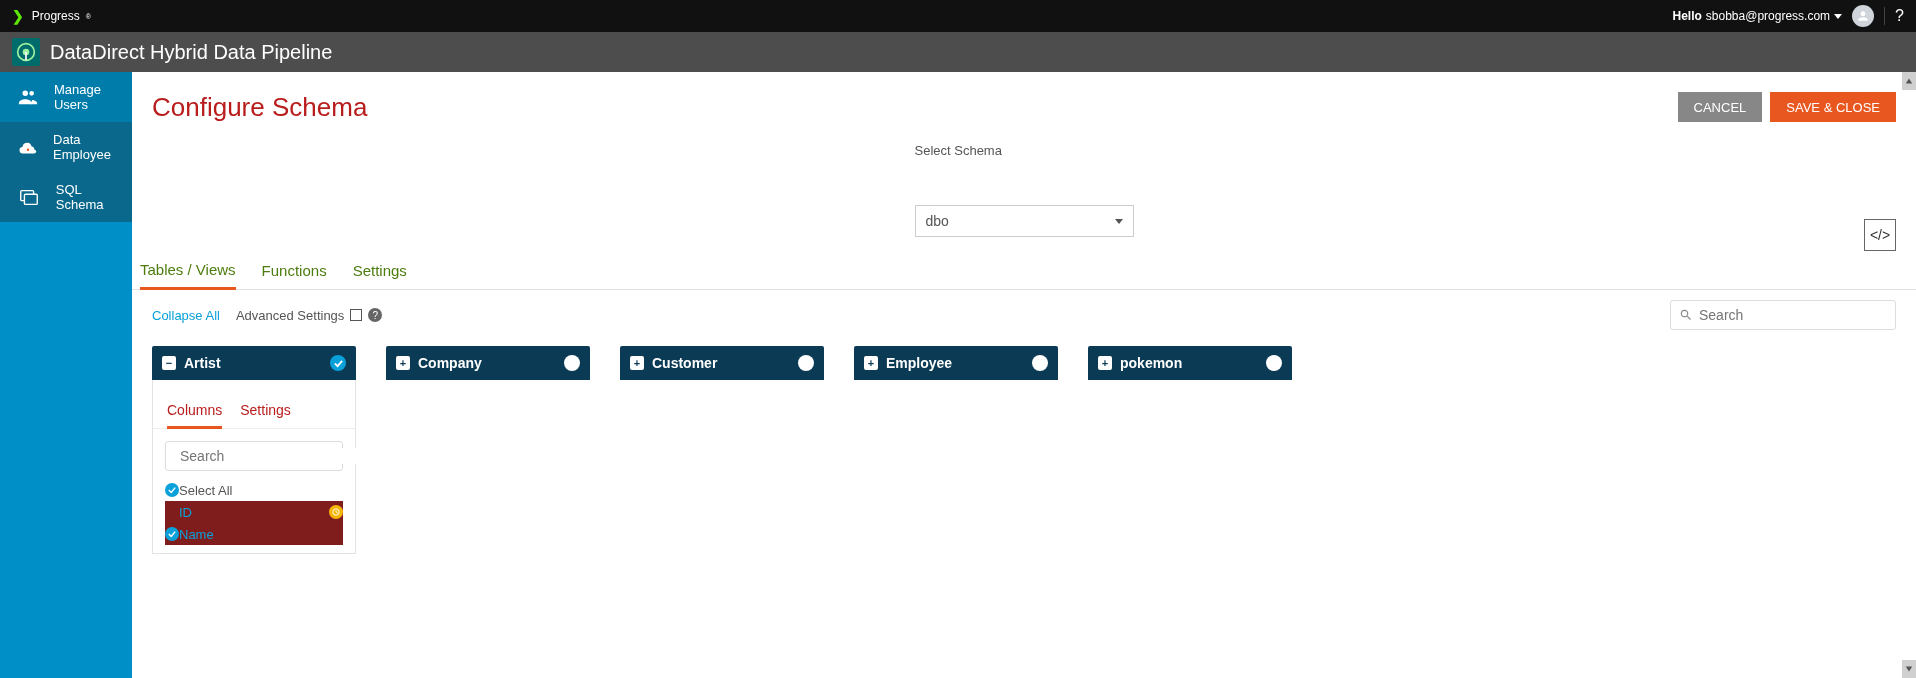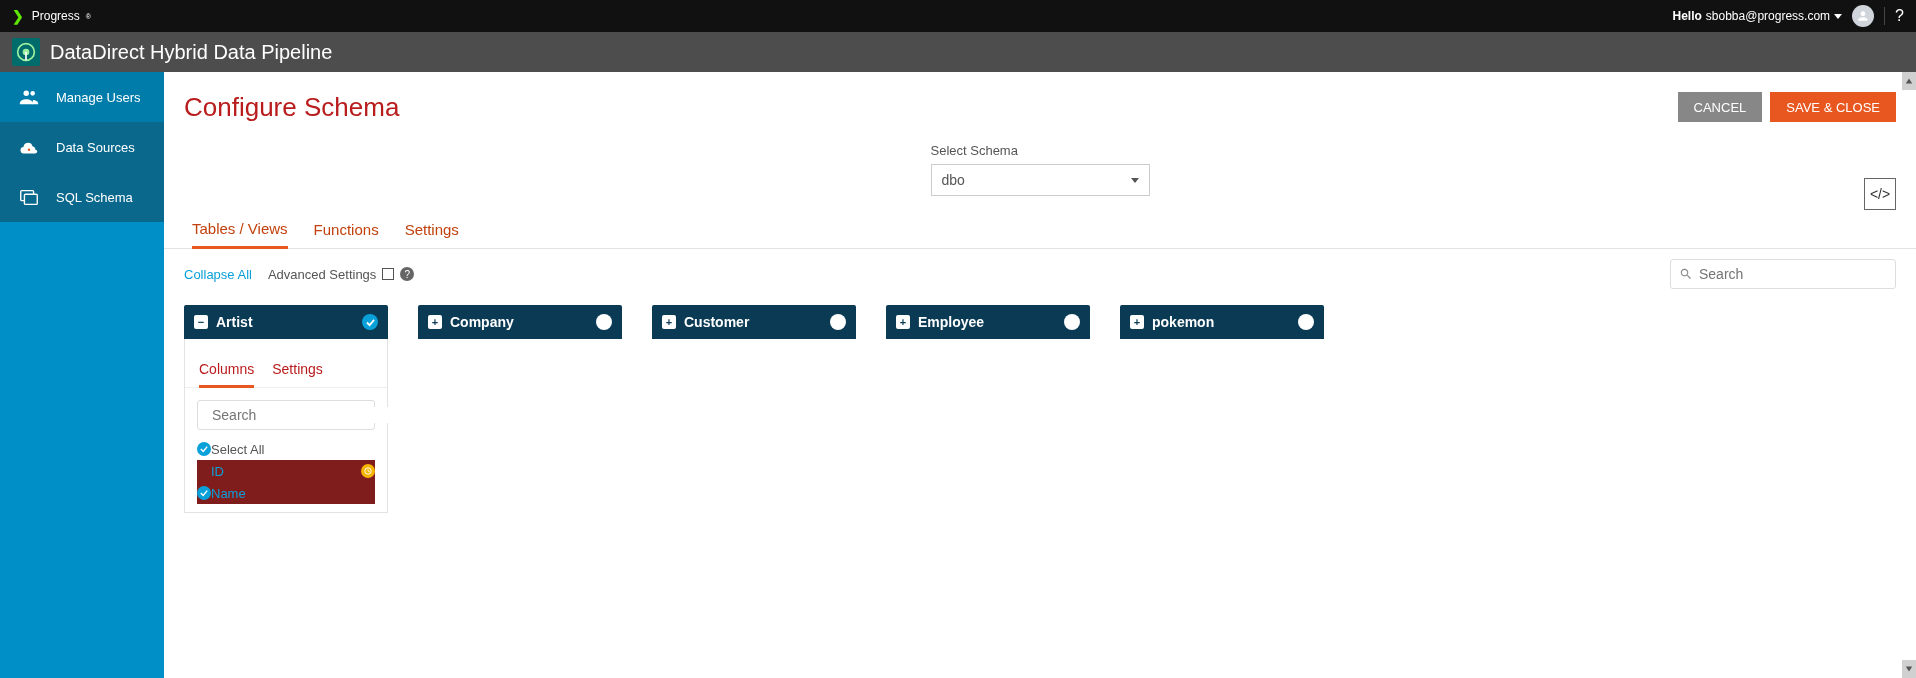--- a/index.html
+++ b/index.html
@@ -8,39 +8,39 @@
     .topbar-left { display:flex; align-items:center; gap:6px; }
     .logo-glyph { color:#5ce600; font-weight:bold; font-size:14px; margin-right:2px; }
     .topbar-right { display:flex; align-items:center; gap:10px; }
     .avatar-circle { width:22px; height:22px; border-radius:50%; background:#d0d5db; display:flex; align-items:center; justify-content:center; }
     .avatar-circle svg { width:14px; height:14px; fill:#fff; }
     .vdiv { width:1px; height:18px; background:#444; }
     .subhead { height:40px; background:#4d4d4d; display:flex; align-items:center; padding:0 12px; gap:10px; color:#fff; }
     .subhead-icon { width:28px; height:28px; background:#006b6b; border-radius:2px; display:flex; align-items:center; justify-content:center; }
     .subhead-title { font-size:20px; font-weight:300; }
     .main { display:flex; height:calc(678px - 32px - 40px); }
-    .sidebar { width:164px; background:#0090c7; display:flex; flex-direction:column; font-size:13px; color:#fff; }
+    .sidebar { width:132px; background:#0090c7; display:flex; flex-direction:column; font-size:13px; color:#fff; }
     .side-item { height:50px; display:flex; align-items:center; gap:14px; padding-left:16px; cursor:pointer; }
     .side-item.active { background:#007cab; }
     .side-item:not(.active) { background:#0a688c; }
     .side-icon { width:26px; display:flex; justify-content:center; }
     .content { flex:1; padding:20px 0 0 0; position:relative; overflow:hidden; }
     .page-header { display:flex; justify-content:space-between; align-items:flex-start; padding:0 20px 20px 20px; }
     .page-title { font-size:26px; font-weight:400; color:#b91c1c; }
     .btn { height:30px; padding:0 16px; font-size:13px; border:none; cursor:pointer; color:#fff; display:flex; align-items:center; justify-content:center;text-align:right; }
     .btn-cancel { background:#878787; }
     .btn-save { background:#e85720; }
     .btn-group { display:flex; gap:8px; }
     .schema-select-wrap { display:flex; gap:14px; align-items:flex-start; justify-content:center; position:relative; padding:0 20px 14px 20px; }
     .schema-col { display:flex; flex-direction:column; gap:6px; }
     .schema-label { font-size:13px; color:#555; }
-    .dropdown { width:219px; height:32px; border:1px solid #ccc; border-radius:0; background:#fff; display:flex; align-items:center; justify-content:space-between; padding:0 10px; font-size:14px; color:#555; cursor:pointer; }
+    .dropdown { width:219px; height:32px; border:1px solid #ccc; border-radius:0; background:#fff; display:flex; align-items:center; justify-content:space-between; padding:0 10px; font-size:14px; color:#555; cursor:pointer;margin-top:41px; }
     .caret-down { width:0; height:0; border-left:4px solid transparent; border-right:4px solid transparent; border-top:5px solid #555; }
     .codebtn { position:absolute; right:20px; bottom:0; width:32px; height:32px; border:1px solid #666; display:flex; align-items:center; justify-content:center; cursor:pointer; background:#fff; font-size:14px; }
-    .tabs-row { display:flex; align-items:center; border-bottom:1px solid #e3e3e3; padding:0 28px; gap:26px; font-size:15px; color:#c2410c; }
+    .tabs-row { display:flex; align-items:center; border-bottom:1px solid #e3e3e3; padding:0 8px; gap:26px; font-size:15px; color:#4d7c0f; }
     .tab { padding:10px 0 9px 0; cursor:pointer; }
     .tab.active { border-bottom:3px solid #e85720; margin-bottom:-1px; }
     .toolbar-row { display:flex; align-items:center; justify-content:space-between; padding:10px 20px 16px 20px; font-size:13px; }
     .toolbar-left { display:flex; align-items:center; gap:16px; }
     .collapse-link { color:#0aa0d9; cursor:pointer; }
     .adv-wrap { display:flex; align-items:center; gap:6px; color:#555; }
     .checkbox-outline { width:12px; height:12px; border:1px solid #555; display:inline-block; }
     .help-circ { width:14px; height:14px; border-radius:50%; background:#666; color:#fff; font-size:10px; display:flex; align-items:center; justify-content:center; }
     .search-big { width:226px; height:30px; border:1px solid #ddd; border-radius:3px; display:flex; align-items:center; gap:6px; padding:0 8px; color:#888; }
     .search-big input { border:none; outline:none; flex:1; font-size:14px; color:#555; }
@@ -120,21 +120,21 @@
         </span>
       <span>Manage Users</span>
     </div>
     <div class="side-item">
       <span class="side-icon">
           <svg viewBox="0 0 24 24" width="22" height="22" fill="#fff">
             <path d="M19 15a4 4 0 0 0-3.2-3.9A5 5 0 0 0 6 12a3.5 3.5 0 0 0 .5 7H19a2 2 0 0 0 0-4z"></path>
             <circle cx="12" cy="15" r="1.3" fill="#e85720"></circle>
           </svg>
         </span>
-      <span>Data Sources</span>
+      <span>Data Employee</span>
     </div>
     <div class="side-item">
       <span class="side-icon">
           <svg viewBox="0 0 24 24" width="22" height="22" fill="#fff">
             <rect x="3" y="5" width="14" height="11" rx="1" fill="none" stroke="#fff" stroke-width="1.5"></rect>
             <rect x="7" y="9" width="14" height="11" rx="1" fill="#0a688c" stroke="#fff" stroke-width="1.5"></rect>
           </svg>
         </span>
       <span>SQL Schema</span>
     </div>

